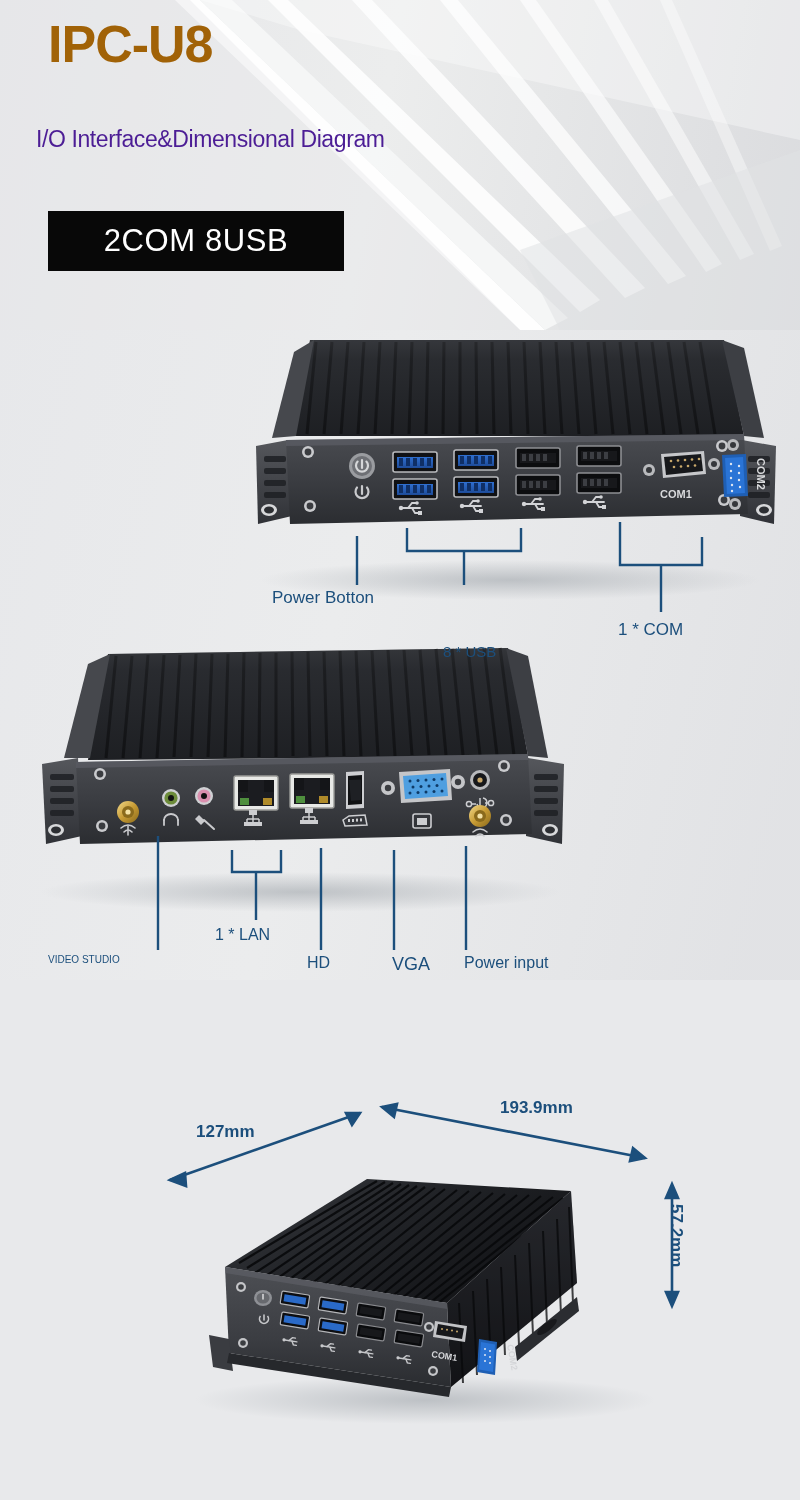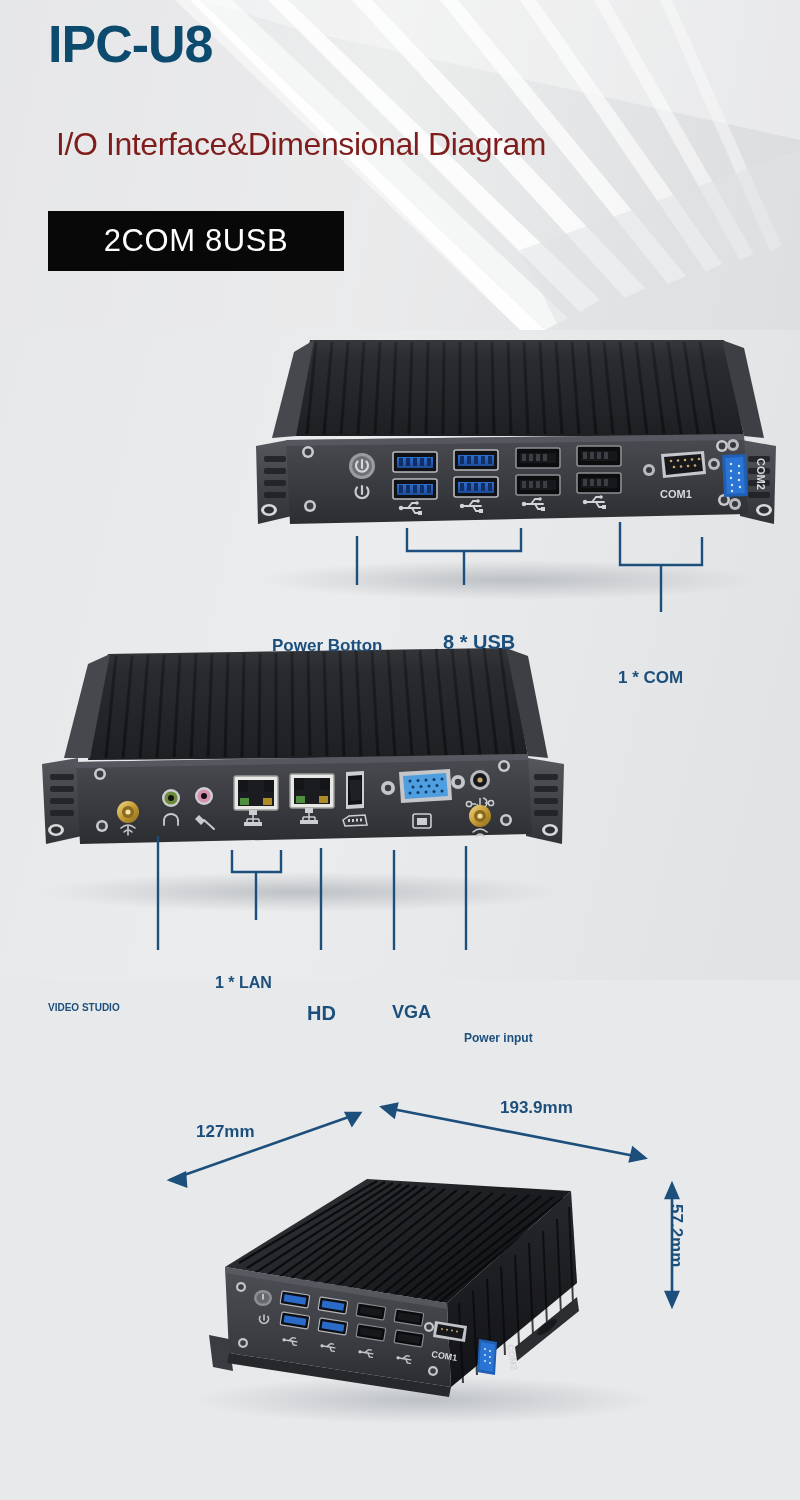--- a/index.html
+++ b/index.html
@@ -12,40 +12,40 @@
   }
 
   
   #bg { position:absolute; inset:0; z-index:0; }
 
   
   .hdr { position:absolute; z-index:5; }
   #title {
     left:48px; top:18px;
     font-size:52px; font-weight:bold;
-    color:#0c4a6e; letter-spacing:-1px; line-height:1;
+    color:#a16207; letter-spacing:-1px; line-height:1;
   }
   #subtitle {
-    left:56px; top:126px;
-    font-size:32px; color:#7f1d1d; letter-spacing:-.4px;
+    left:36px; top:126px;
+    font-size:23px; color:#4c1d95; letter-spacing:-.4px;
   }
   #badge {
     left:48px; top:211px;
     width:296px; height:60px;
     background:#080808;
     display:flex; align-items:center; justify-content:center;
   }
   #badge-text {
     color:#fff; font-size:31px; letter-spacing:.6px;
   }
 
   
   .cl {
     position:absolute; z-index:8;
-    color:#1c4f7c; font-weight:bold; white-space:nowrap;margin-top:48px;
+    color:#1c4f7c; font-weight:normal; white-space:nowrap;
   }
   
   #leaders { position:absolute; inset:0; z-index:7; pointer-events:none; }
 
   
   .devwrap { position:absolute; z-index:6; }
   #dev1 { left:252px; top:318px;  width:530px; height:250px; }
   #dev2 { left:28px;  top:630px;  width:560px; height:250px; }
   #dev3 { left:185px; top:1135px; width:480px; height:290px; }
 
@@ -846,24 +846,24 @@
 
     <g>
       <line x1="672" y1="1190" x2="672" y2="1300"></line>
       <polygon points="672,1184 666,1198 678,1198"></polygon>
       <polygon points="672,1306 666,1292 678,1292"></polygon>
     </g>
   </g>
 </svg>
 
 <div class="cl" id="cl-power" style="left:272px; top:588px; font-size:17px;">Power Botton</div>
-<div class="cl" id="cl-usb" style="left:443px; top:583px; font-size:20px;">8 * USB</div>
+<div class="cl" id="cl-usb" style="left:443px; top:643px; font-size:15px;">8 * USB</div>
 <div class="cl" id="cl-com" style="left:618px; top:620px; font-size:17px;">1 * COM</div>
 
 <div class="cl" id="cl-video" style="left:48px; top:954px; font-size:10px;">VIDEO STUDIO</div>
 <div class="cl" id="cl-lan" style="left:215px; top:926px; font-size:16px;">1 * LAN</div>
-<div class="cl" id="cl-hd" style="left:307px; top:954px; font-size:20px;">HD</div>
+<div class="cl" id="cl-hd" style="left:307px; top:954px; font-size:16px;">HD</div>
 <div class="cl" id="cl-vga" style="left:392px; top:954px; font-size:18px;">VGA</div>
-<div class="cl" id="cl-pin" style="left:464px; top:983px; font-size:12px;">Power input</div>
+<div class="cl" id="cl-pin" style="left:464px; top:954px; font-size:16px;">Power input</div>
 
 <div class="dim" id="dim-h">193.9mm</div>
 <div class="dim" id="dim-w">127mm</div>
 <div class="dim" id="dim-d">57.2mm</div>
 
 </body></html>

